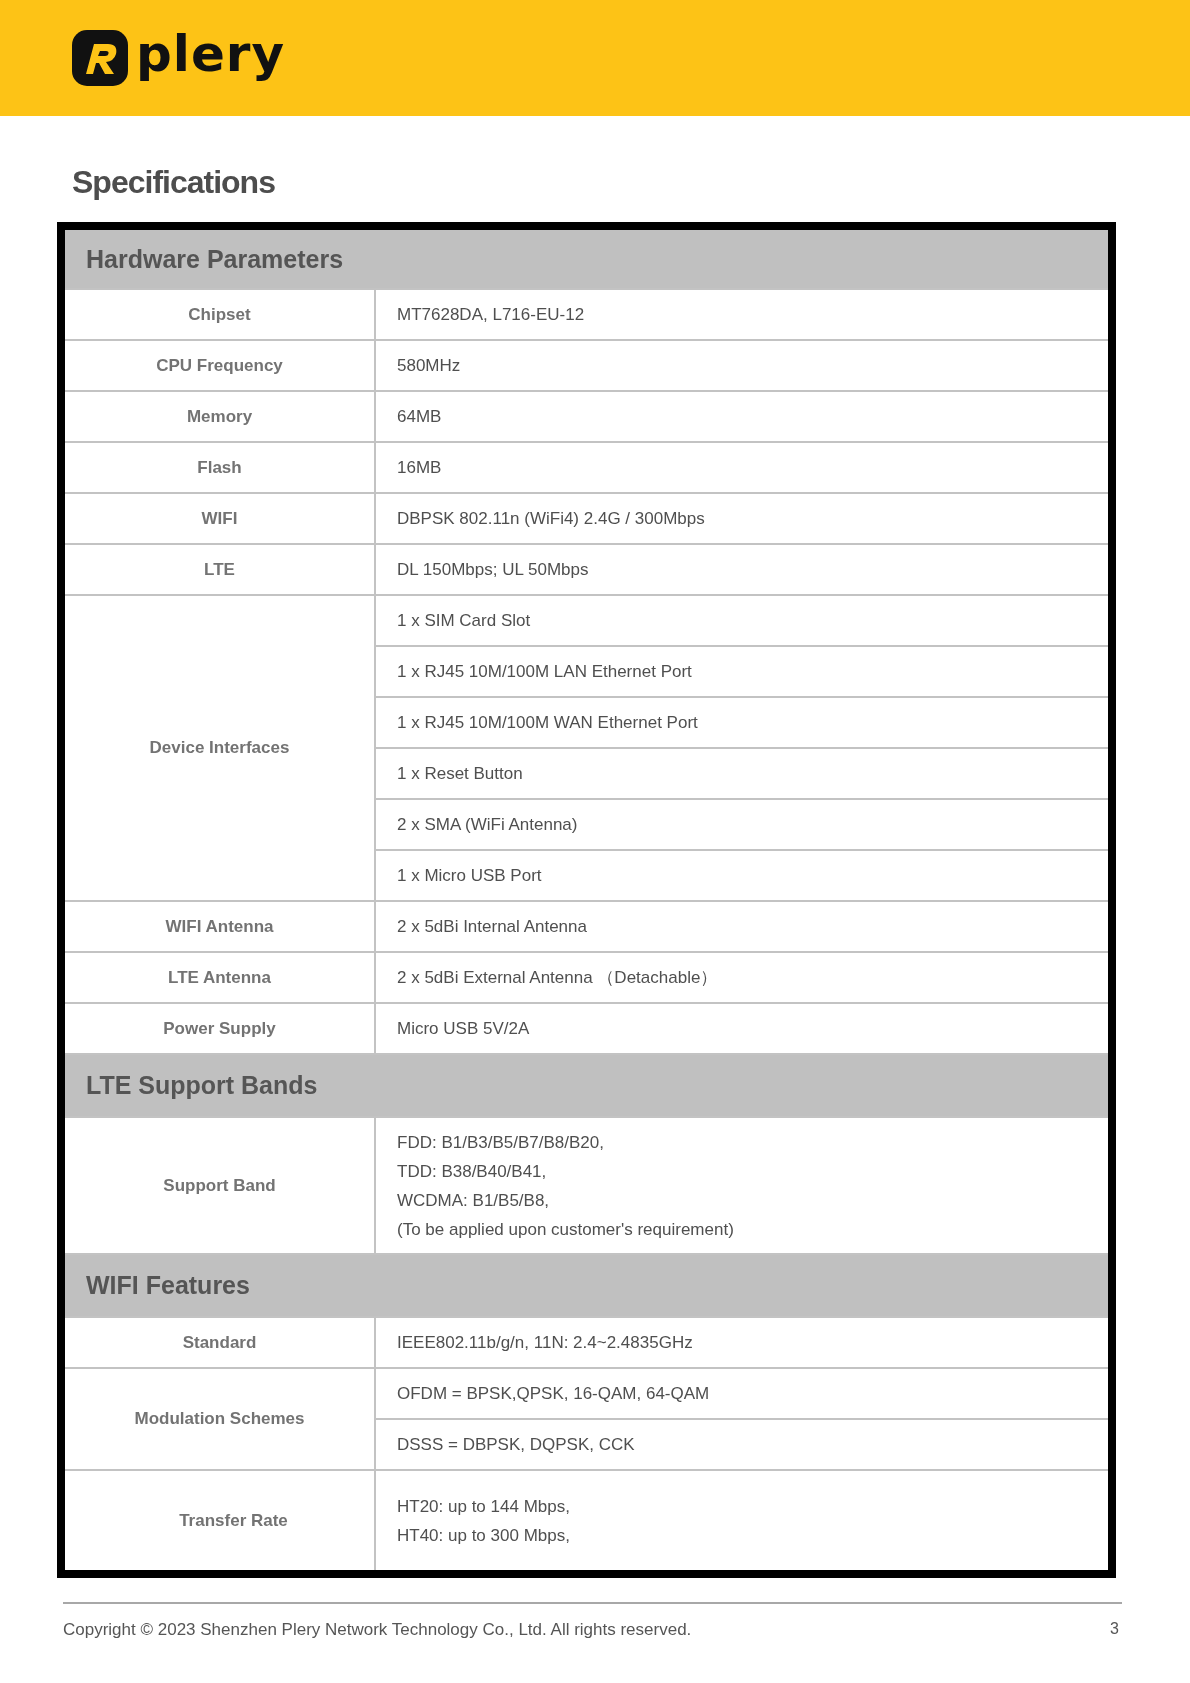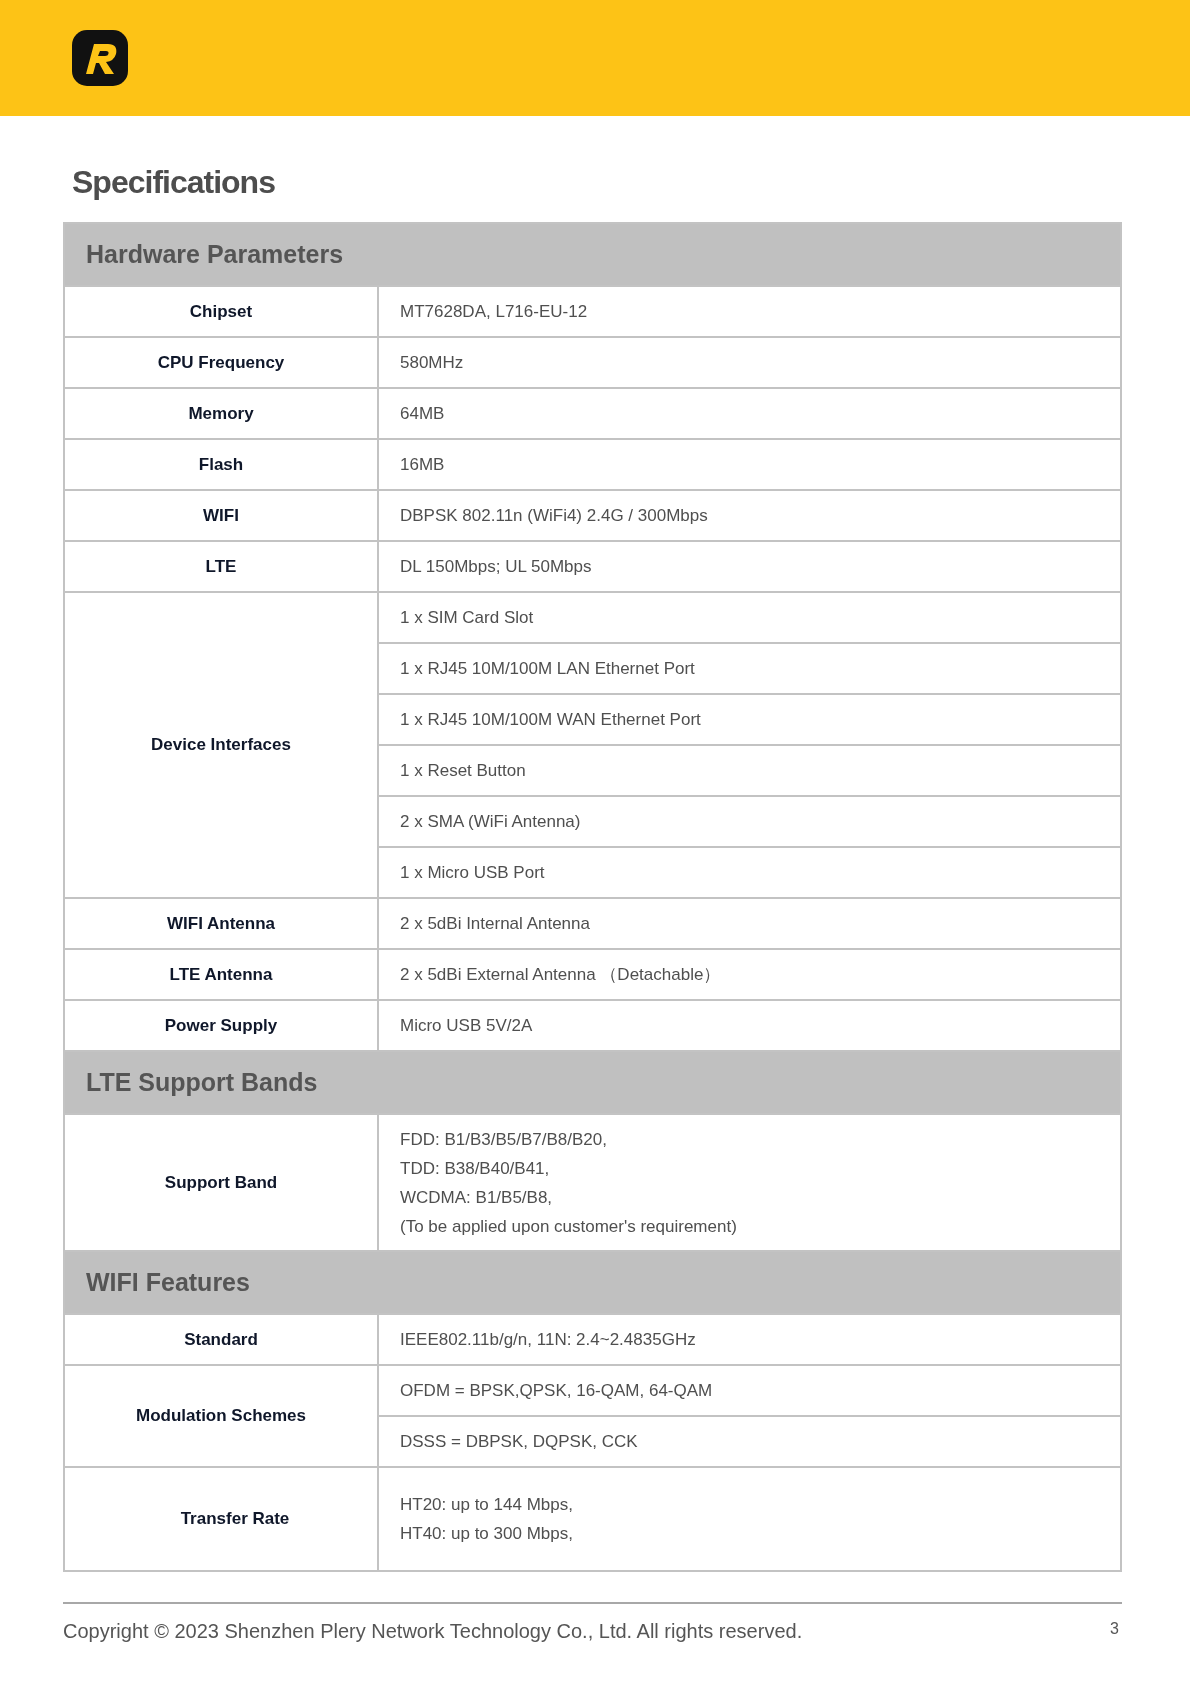--- a/index.html
+++ b/index.html
@@ -8,45 +8,46 @@
 
   .header { position: absolute; left: 0; top: 0; width: 1190px; height: 116px; background: #fdc316; }
   .logo { position: absolute; left: 72px; top: 30px; height: 56px; display: flex; align-items: center; }
   .logo-mark { width: 56px; height: 56px; background: #111; border-radius: 15px; position: relative; overflow: hidden; }
   .logo-mark svg { position: absolute; left: 0; top: 0; }
   .logo-text { margin-left: 8px; font-size: 50px; font-weight: bold; color: #111; letter-spacing: 1px; line-height: 56px; font-family: "DejaVu Sans", sans-serif; transform: translateY(-4px); }
   .tagline { position: absolute; right: 80px; top: 34px; text-align: right; color: #6a5410; font-size: 17px; line-height: 25px; }
 
   .page-title { position: absolute; left: 72px; top: 164px; font-size: 32px; font-weight: bold; color: #4d4d4d; letter-spacing: -1px; }
 
-  .spec-table { position: absolute; left: 63px; top: 222px; width: 1059px; border-collapse: collapse; border: 2px solid #000000; }
+  .spec-table { position: absolute; left: 57px; top: 222px; width: 1059px; border-collapse: collapse; border: 8px solid #000000; }
   .spec-table td { border: 2px solid #c3c3c3; font-size: 17px; vertical-align: middle; }
   .section-row td { background: #c0c0c0; height: 63px; padding-left: 21px; font-size: 25px; font-weight: bold; color: #555; }
-  .spec-table td.label { width: 314px; text-align: center; font-weight: bold; color: #0f172a; }
+  .spec-table td.label { width: 314px; text-align: center; font-weight: bold; color: #737373; }
   .spec-table td.value { padding-left: 21px; color: #4f4f4f; }
   .row-std td { height: 51px; }
   .multi { line-height: 29px; padding-top: 8px; padding-bottom: 8px; }
   .multi div { white-space: nowrap; }
   .row-band td { height: 137px; }
   .row-rate td { height: 104px; padding-left: 28px; }
 
   .footer-rule { position: absolute; left: 63px; top: 1602px; width: 1059px; height: 2px; background: #a8a8a8; }
-  .footer-text { position: absolute; left: 63px; top: 1620px; font-size: 20px; color: #555; }
+  .footer-text { position: absolute; left: 63px; top: 1620px; font-size: 17px; color: #555; }
   .page-num { position: absolute; left: 1110px; top: 1620px; font-size: 16px; color: #555; }
 </style>
 </head>
 <body>
 
 <div class="header">
   <div class="logo">
     <div class="logo-mark">
       <svg width="56" height="56" viewBox="0 0 56 56">
         <path d="M14 44 L22 14 L36 14 Q46 14 44 24 Q42 31 34 32 L42 44 L33 44 L27 33 L24 33 L21 44 Z M26 26 L33 26 Q36 26 36.5 23.5 Q37 21 34 21 L28 21 Z" fill="#fdc316"></path>
       </svg>
     </div>
+    <span class="logo-text">plery</span>
   </div>
 </div>
 
 <h1 class="page-title">Specifications</h1>
 
 <table class="spec-table">
   <tbody>
 
     <tr class="section-row">
       <td colspan="2">Hardware Parameters</td>

